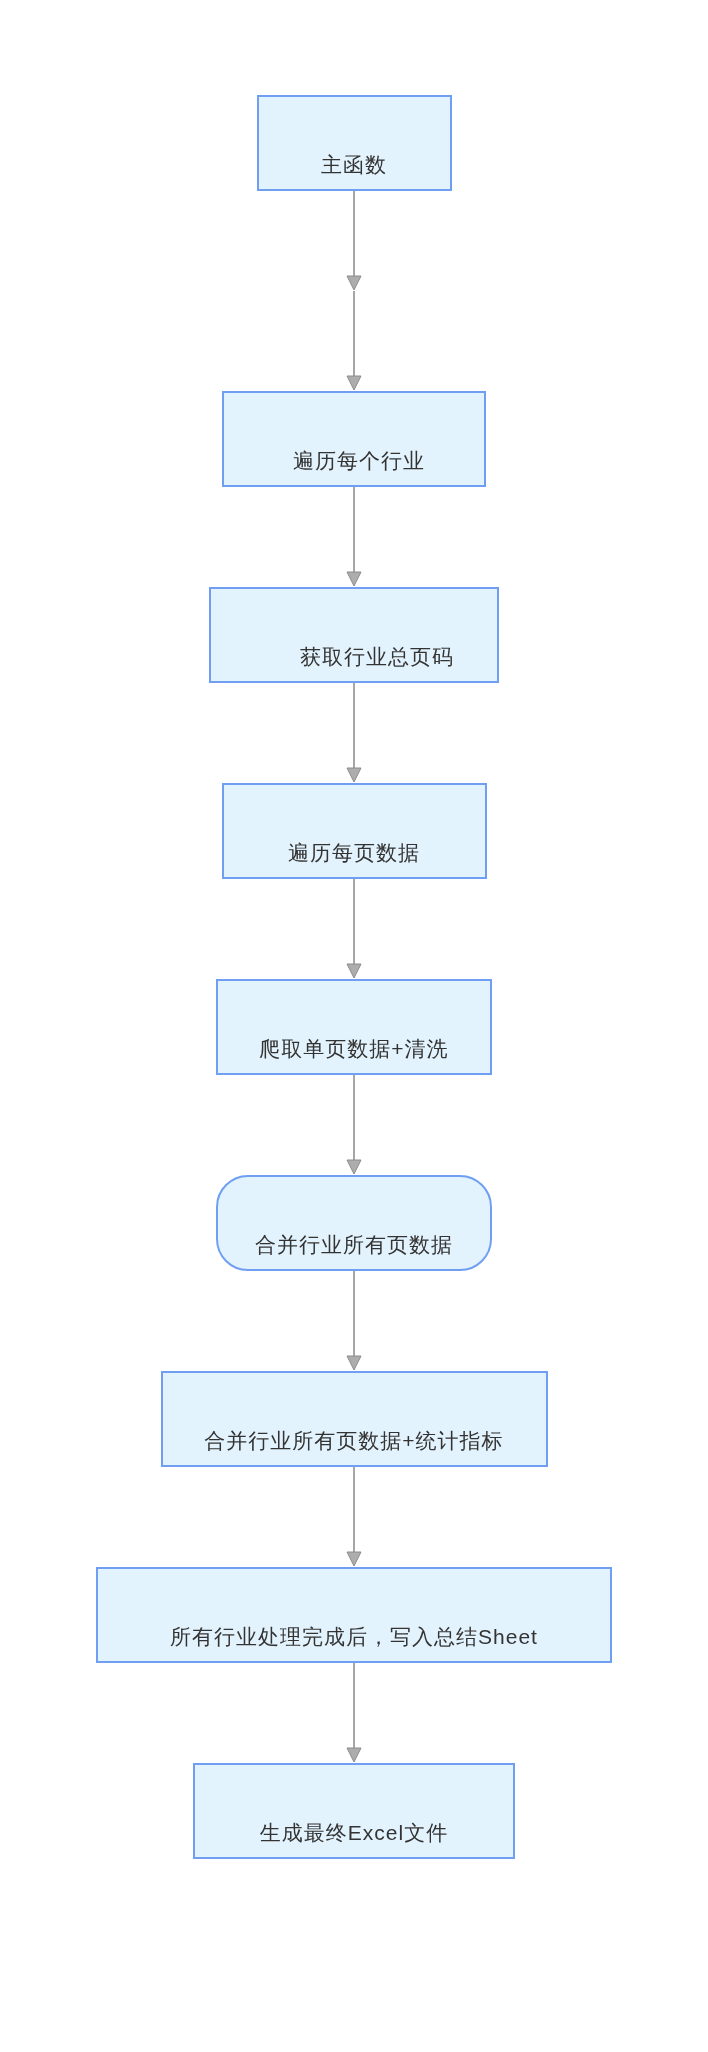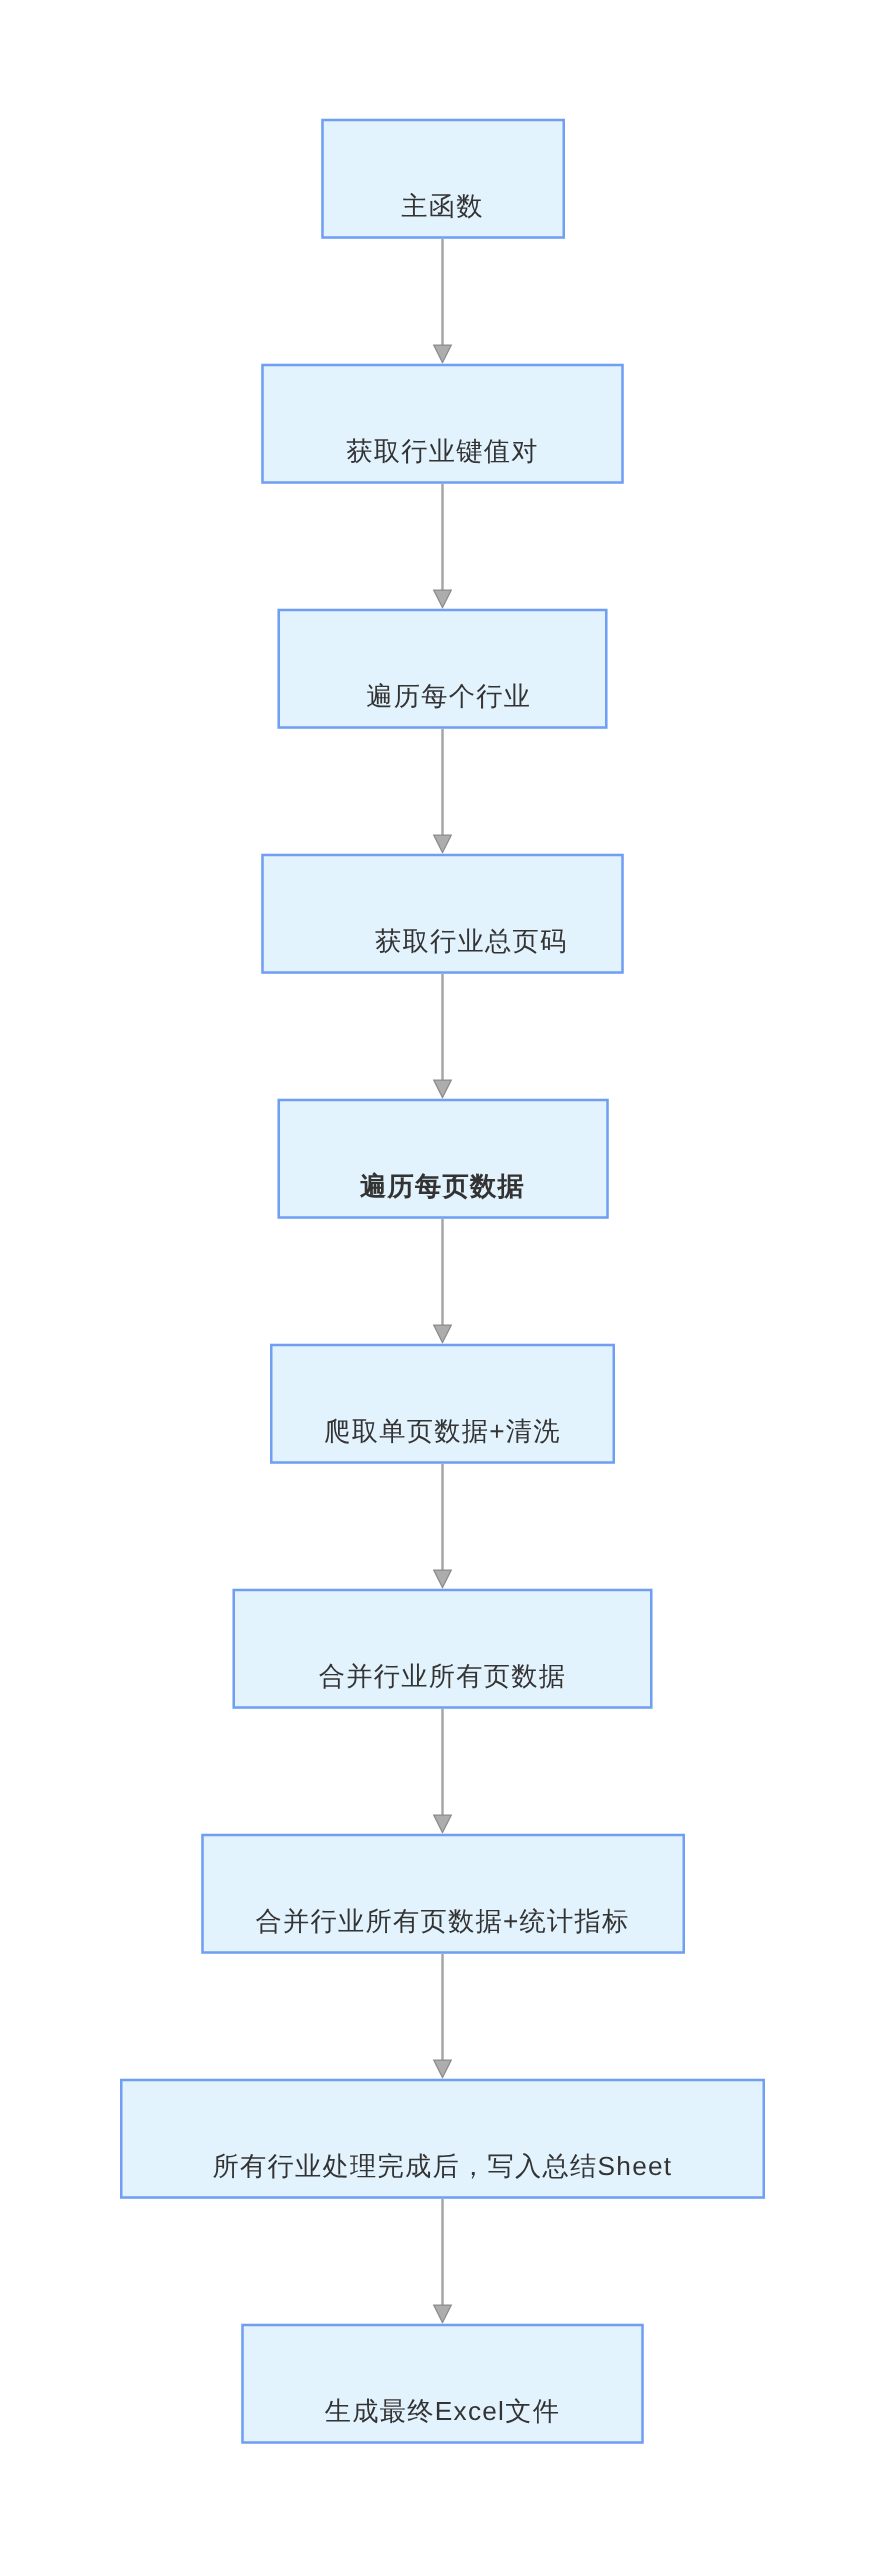--- a/index.html
+++ b/index.html
@@ -36,23 +36,23 @@
     letter-spacing: 1px;
     white-space: nowrap;
     text-align: right;
     margin-top: 44px;
   }
   
   .n1  { width: 195px; }
   .n2  { width: 290px; }
   .n3  { width: 264px; padding-left: 10px; }
   .n4  { width: 290px; padding-left: 46px; }
-  .n5  { width: 265px; font-weight: bold; }
+  .n5  { width: 265px; }
   .n6  { width: 276px; }
-  .n7  { width: 336px; }
+  .n7  { width: 276px; border-radius: 32px; }
   .n8  { width: 387px; }
   .n9  { width: 516px; }
   .n10 { width: 322px; }
   .connector {
     height: 100px;
     flex: 0 0 auto;
     display: flex;
     align-items: stretch;
     justify-content: center;
   }
@@ -67,23 +67,20 @@
     <span class="label">主函数</span>
   </div>
 
   <div class="connector">
     <svg width="16" height="100" viewBox="0 0 16 100">
       <line x1="8" y1="0" x2="8" y2="86" stroke="#A6A6A6" stroke-width="2"></line>
       <path d="M1,85 L15,85 L8,99 Z" fill="#ADADAD" stroke="#8C8C8C" stroke-width="1"></path>
     </svg>
   </div>
 
-  <div class="node n2">
-    <span class="label">获取行业键值对</span>
-  </div>
 
   <div class="connector">
     <svg width="16" height="100" viewBox="0 0 16 100">
       <line x1="8" y1="0" x2="8" y2="86" stroke="#A6A6A6" stroke-width="2"></line>
       <path d="M1,85 L15,85 L8,99 Z" fill="#ADADAD" stroke="#8C8C8C" stroke-width="1"></path>
     </svg>
   </div>
 
   <div class="node n3">
     <span class="label">遍历每个行业</span>

